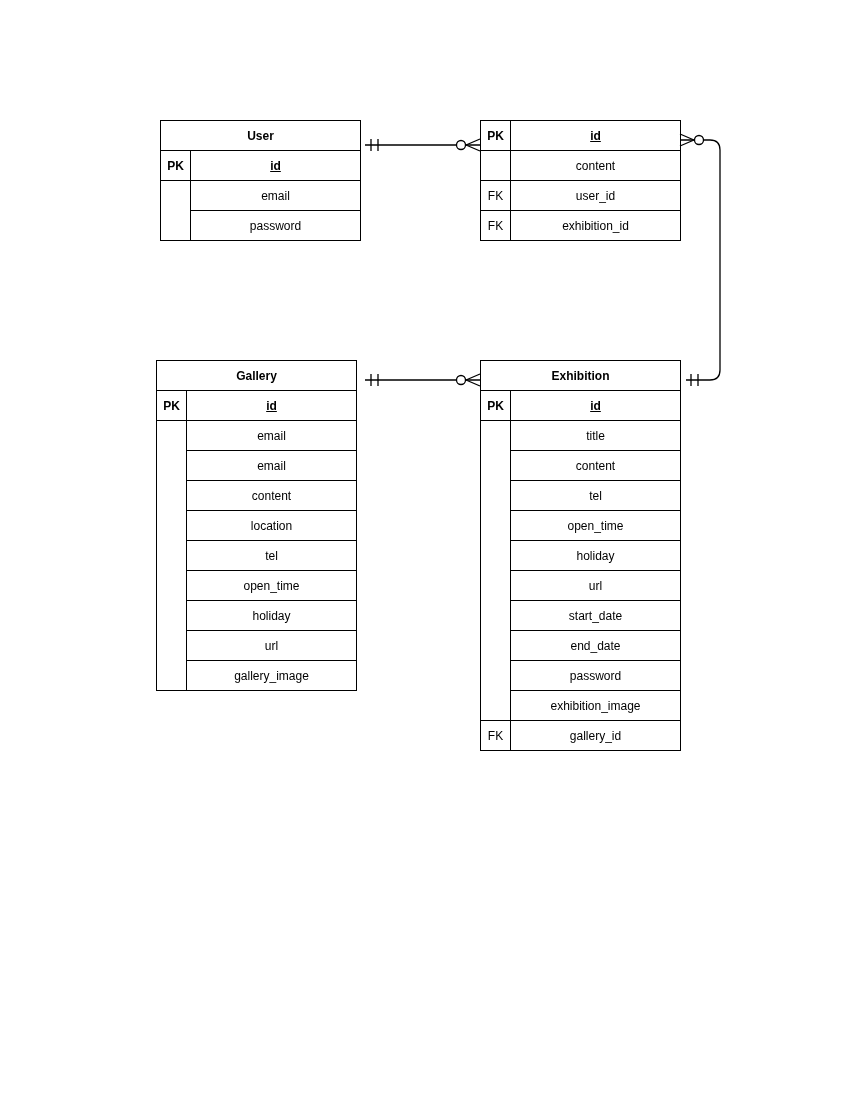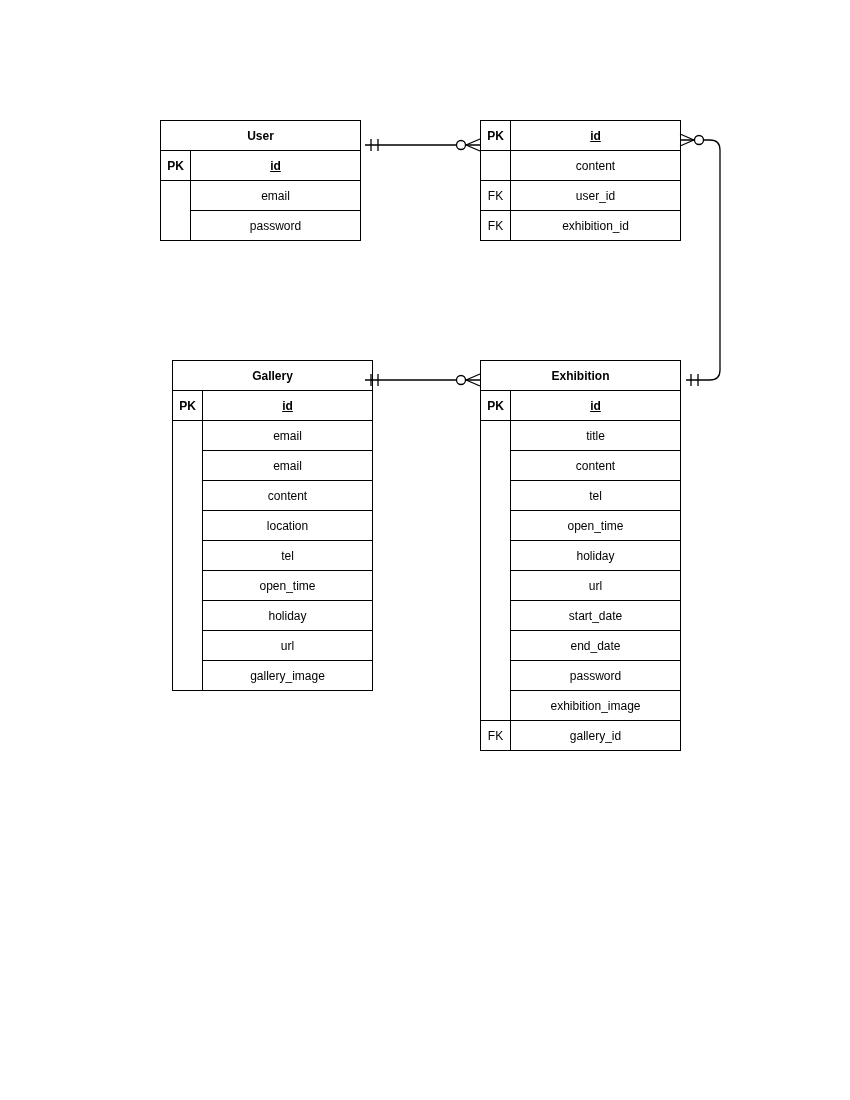--- a/index.html
+++ b/index.html
@@ -32,21 +32,21 @@
   }
   table.entity th.title { font-weight: bold; font-size: 12px; }
   col.key-col   { width: 30px; }
   col.field-col { width: 170px; }
   td.key { font-weight: normal; }
   td.key.pk { font-weight: bold; text-align: center; }
   td.field.pk-field { font-weight: bold; text-decoration: underline; }
 
   #user-table       { left: 160px; top: 120px; }
   #micropost-table  { left: 480px; top: 120px; }
-  #gallery-table    { left: 172px; top: 360px; }
+  #gallery-table    { left: 156px; top: 360px; }
   #exhibition-table { left: 480px; top: 360px; }
 
   svg.connectors {
     position: absolute; left: 0; top: 0;
     width: 850px; height: 1100px;
     pointer-events: none;
   }
   svg.connectors path, svg.connectors line, svg.connectors circle {
     stroke: #000000; stroke-width: 1.3; fill: none;
   }

